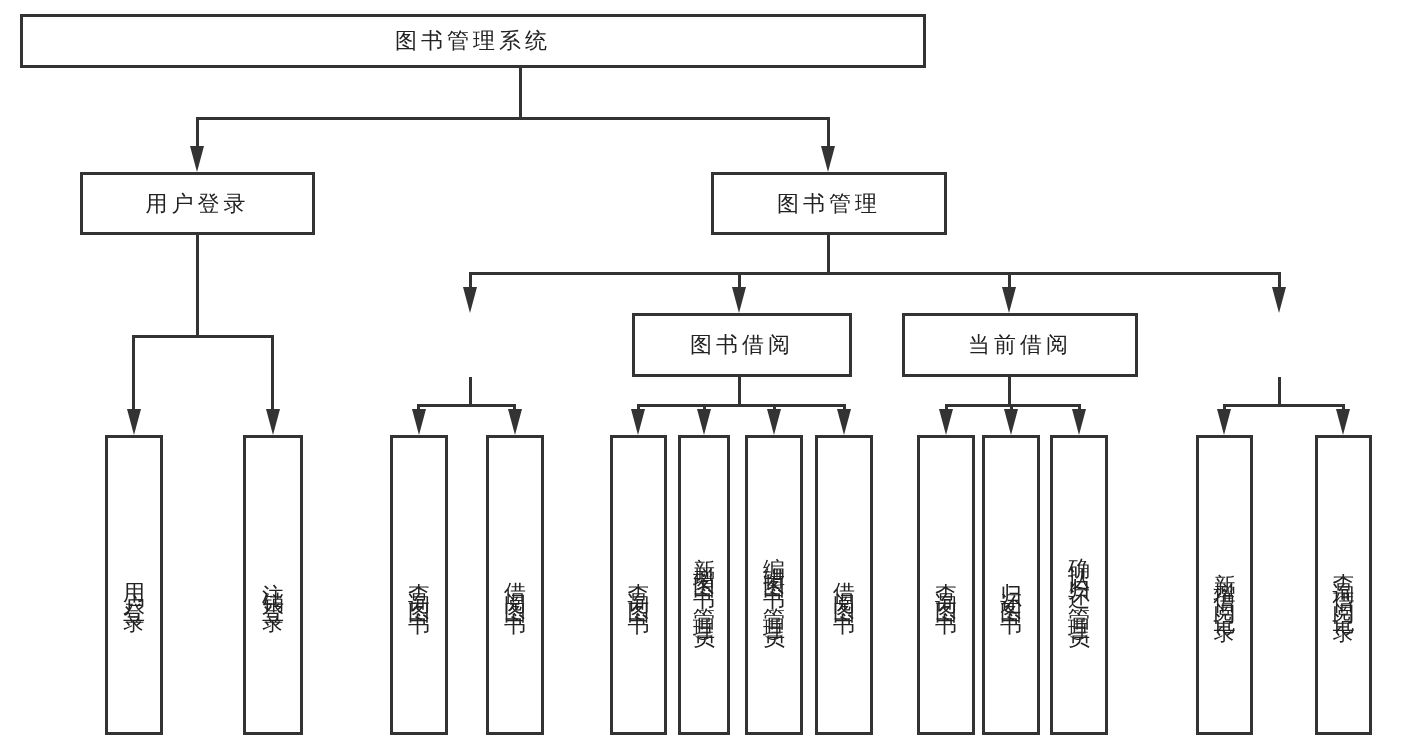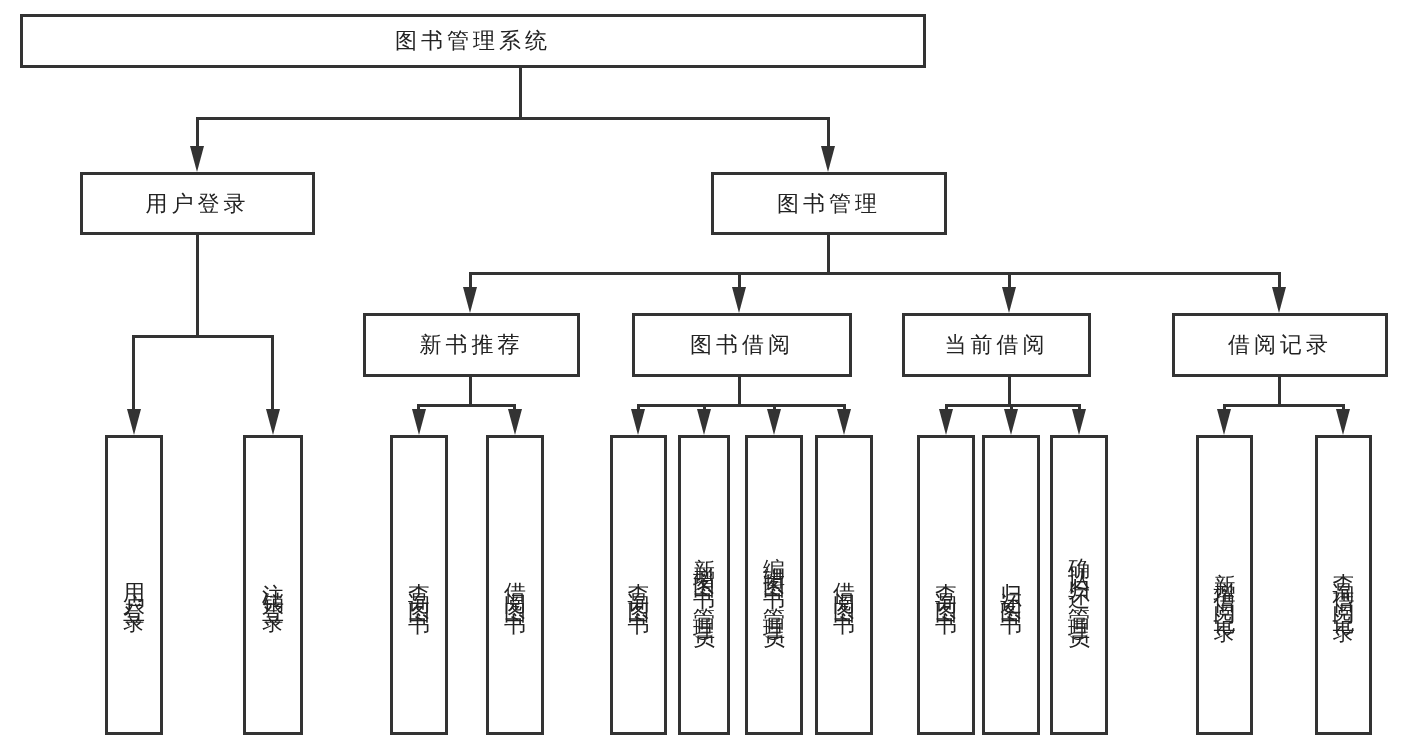--- a/index.html
+++ b/index.html
@@ -53,24 +53,22 @@
 </head>
 <body>
 
 <div id="canvas">
 
   <div class="box htext" style="left:20px; top:14px; width:906px; height:54px;">图书管理系统</div>
 
   <div class="box htext" style="left:80px; top:172px; width:235px; height:63px;">用户登录</div>
   <div class="box htext" style="left:711px; top:172px; width:236px; height:63px;">图书管理</div>
 
-  <div class="box htext" style="left:363px; top:313px; width:217px; height:64px;">新书推荐</div>
   <div class="box htext" style="left:632px; top:313px; width:220px; height:64px;">图书借阅</div>
-  <div class="box htext" style="left:902px; top:313px; width:189px; height:64px;">当前借阅</div>
-  <div class="box htext" style="left:1172px; top:313px; width:216px; height:64px;">借阅记录</div>
+  <div class="box htext" style="left:902px; top:313px; width:236px; height:64px;">当前借阅</div>
 
   <div class="box leaf" style="left:105px; width:58px;">
     <span class="vtext">用户登录</span>
     </div>
   <div class="box leaf" style="left:243px; width:60px;">
     <span class="vtext">注销登录</span>
     </div>
 
   <div class="box leaf" style="left:390px; width:58px;">
     <span class="vtext">查询图书</span>

